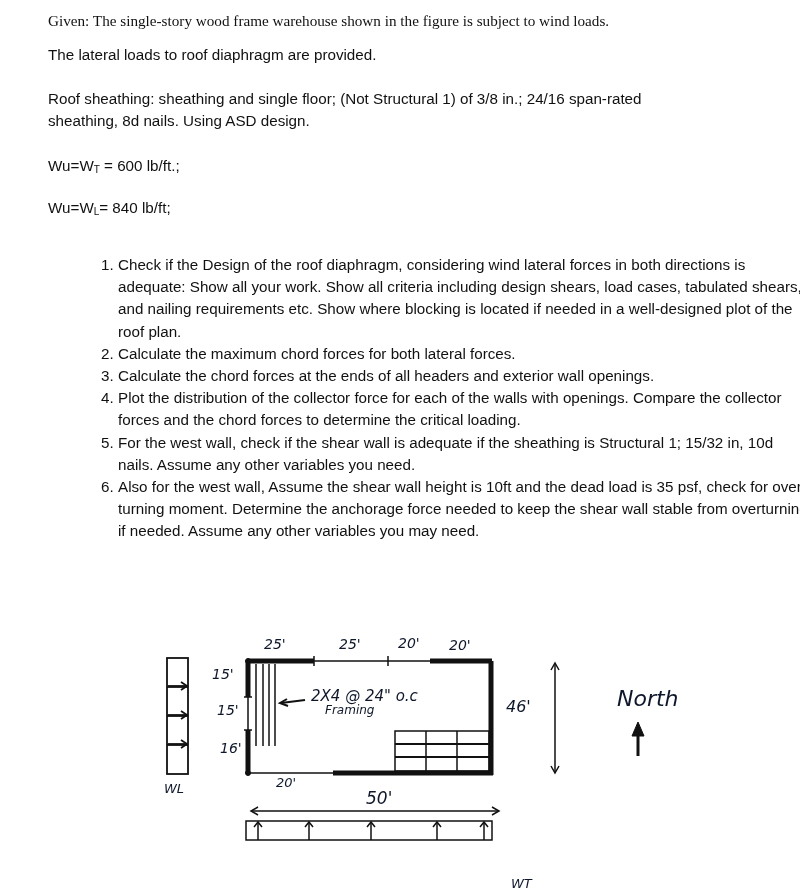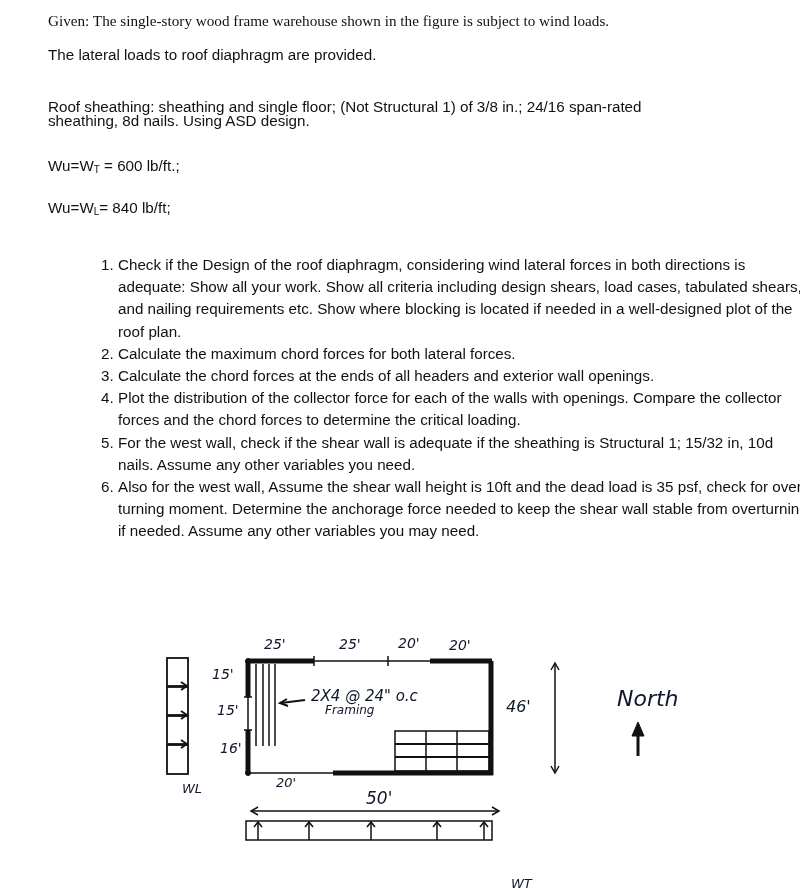--- a/index.html
+++ b/index.html
@@ -13,21 +13,21 @@
   ol.questions li { padding-left: 0; }
   .hand { font-family: "DejaVu Sans", sans-serif; font-style: italic; position: absolute; color: #0f172a; }
   svg { position: absolute; left: 0; top: 0; }
 </style>
 </head>
 <body>
 
 <div class="txt para" style="top:10px;font-family:Liberation Serif, serif;">Given:  The single-story wood frame warehouse shown in the figure is subject to wind loads.</div>
 <div class="txt para" style="top:44px;">The lateral loads to roof diaphragm are provided.</div>
 
-<div class="txt para" style="top:88px;margin-top:8px;">Roof sheathing: sheathing and single floor; (Not Structural 1) of 3/8 in.; 24/16 span-rated</div>
+<div class="txt para" style="top:88px;">Roof sheathing: sheathing and single floor; (Not Structural 1) of 3/8 in.; 24/16 span-rated</div>
 <div class="txt para" style="top:110px;">sheathing, 8d nails.  Using ASD design.</div>
 
 <div class="txt" style="top:155px;"><span>Wu=W</span><sub>T</sub><span> = 600 lb/ft.;</span></div>
 
 <div class="txt" style="top:197px;"><span>Wu=W</span><sub>L</sub><span>= 840 lb/ft;</span></div>
 
 <ol class="questions">
   <li>Check if the Design of the roof diaphragm, considering wind lateral forces in both directions is adequate: Show all your work. Show all criteria including design shears, load cases, tabulated shears, and nailing requirements etc.  Show where blocking is located if needed in a well-designed plot of the roof plan.</li>
   <li>Calculate the maximum chord forces for both lateral forces.</li>
   <li>Calculate the chord forces at the ends of all headers and exterior wall openings.</li>
@@ -134,15 +134,15 @@
 <div class="hand" style="left:220px; top:740px; font-size:14px;">16'</div>
 
 <div class="hand" style="left:311px; top:687px; font-size:15px;">2X4 @ 24" o.c</div>
 <div class="hand" style="left:325px; top:703px; font-size:12px;">Framing</div>
 
 <div class="hand" style="left:276px; top:775px; font-size:13px;">20'</div>
 <div class="hand" style="left:366px; top:788px; font-size:17px;">50'</div>
 <div class="hand" style="left:506px; top:697px; font-size:16px;">46'</div>
 <div class="hand" style="left:617px; top:686px; font-size:22px;">North</div>
 
-<div class="hand" style="left:164px; top:781px; font-size:13px;margin-left:18px;">WL</div>
+<div class="hand" style="left:164px; top:781px; font-size:13px;">WL</div>
 <div class="hand" style="left:511px; top:876px; font-size:13px;">WT</div>
 </div>
 
 </body></html>

